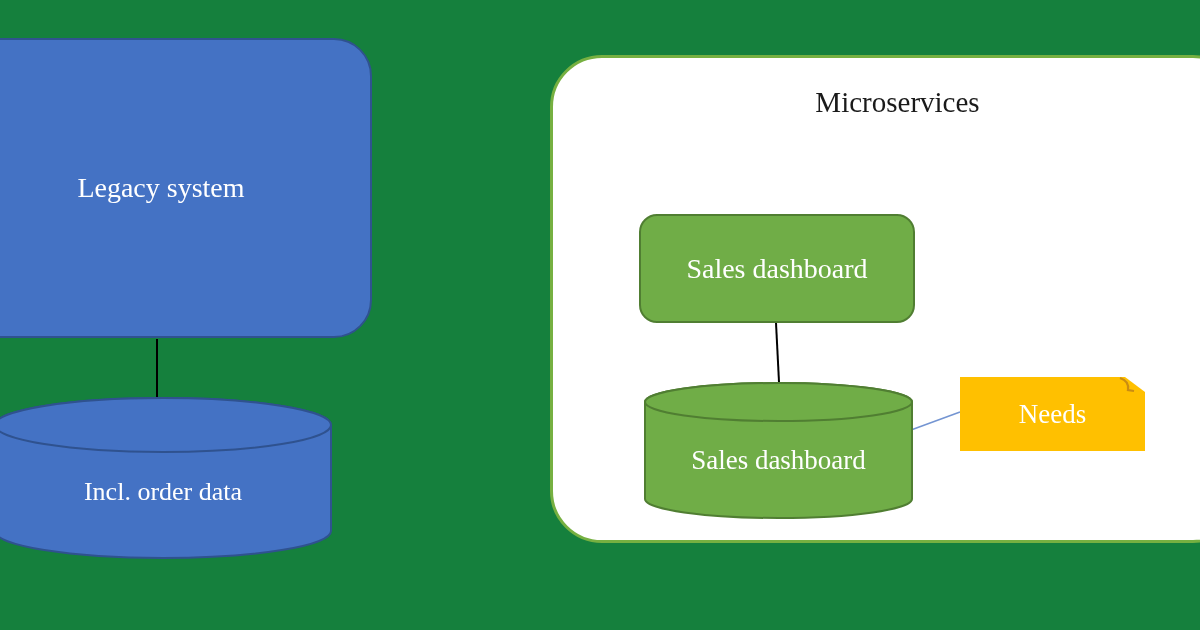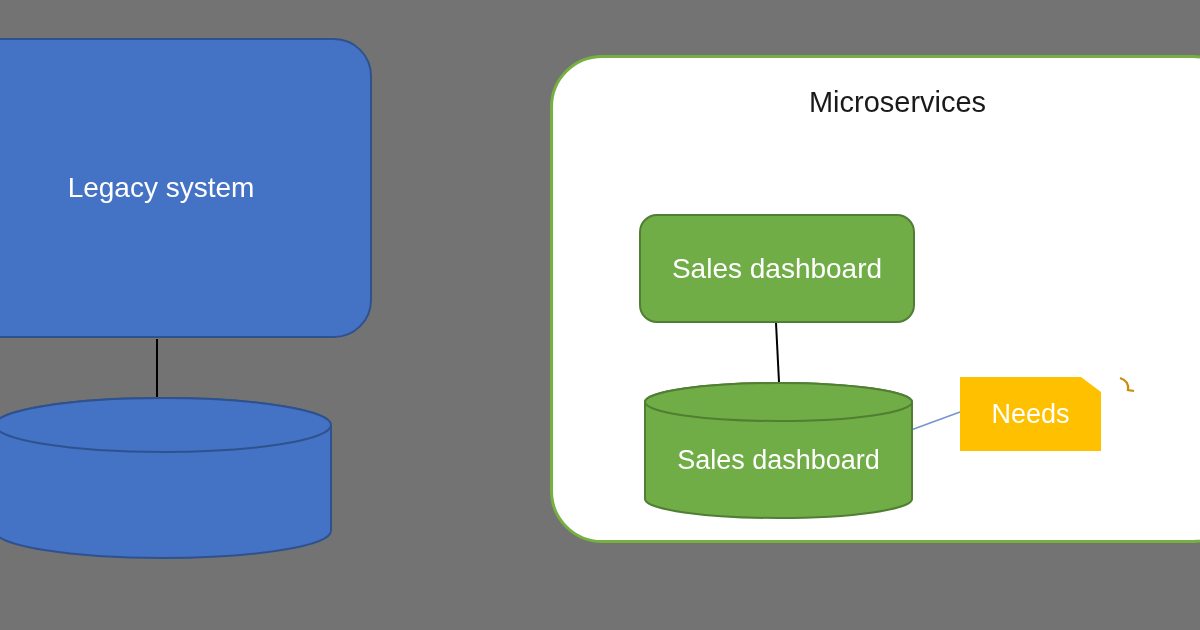--- a/index.html
+++ b/index.html
@@ -1,18 +1,18 @@
 <!DOCTYPE html>
 <html><head>
 <meta charset="utf-8">
 <style>
   html,body{margin:0;padding:0;background:#000;}
   #canvas{
     position:relative;width:1200px;height:630px;overflow:hidden;
-    background:#737373;font-family:Liberation Sans, sans-serif;
+    background:#15803d;font-family:Liberation Serif, serif;
     -webkit-font-smoothing:antialiased;
   }
   .abs{position:absolute;}
   
   .legacy-rect{
     left:-50px;top:38px;width:422px;height:300px;
     background:#4472C4;border:2px solid #2F528F;border-radius:38px;
     box-sizing:border-box;
     display:flex;flex-direction:column;align-items:center;justify-content:center;
     color:#fff;font-size:28px;line-height:40px;text-align:center;
@@ -37,21 +37,21 @@
   }
   
   .cyl-label{
     display:flex;flex-direction:column;align-items:center;justify-content:center;
     color:#fff;text-align:center;
   }
   .legacy-db-label{left:-5px;top:450px;width:336px;height:82px;font-size:26px;line-height:37px;}
   .sales-db-label{left:645px;top:420px;width:267px;height:80px;font-size:27px;line-height:37px;}
   
   .note{
-    left:960px;top:377px;width:141px;height:74px;
+    left:960px;top:377px;width:185px;height:74px;
     background:#FFC000;
     clip-path:polygon(0 0, calc(100% - 20px) 0, 100% 15px, 100% 100%, 0 100%);
     display:flex;flex-direction:column;align-items:center;justify-content:center;
     color:#fff;font-size:27px;line-height:38px;text-align:center;
   }
   .note-fold{left:1112px;top:373px;width:30px;height:24px;}
   .diagram-svg{left:0;top:0;width:1200px;height:630px;pointer-events:none;}
 </style>
 </head>
 <body>
@@ -78,20 +78,21 @@
       <path d="M 645 402 A 133.5 19 0 0 1 912 402 L 912 499 A 133.5 19 0 0 1 645 499 Z" stroke-width="2" fill="#70AD47" stroke="#507E32"></path>
       <ellipse cx="778.5" cy="402" rx="133.5" ry="19" stroke-width="2" fill="#70AD47" stroke="#507E32"></ellipse>
     </g>
   </svg>
 
   <div class="abs legacy-rect">
     <div>Legacy system</div>
   </div>
 
   <div class="abs cyl-label legacy-db-label">
+    <div>Incl. order data</div>
   </div>
 
   <div class="abs sales-rect">
     <div>Sales dashboard</div>
   </div>
 
   <div class="abs cyl-label sales-db-label">
     <div>Sales dashboard</div>
   </div>
 

